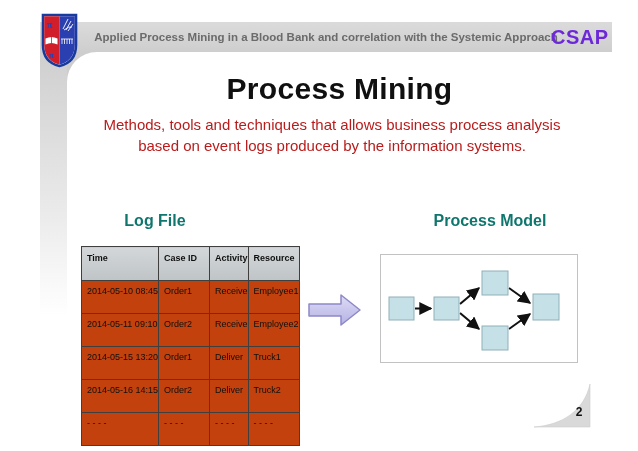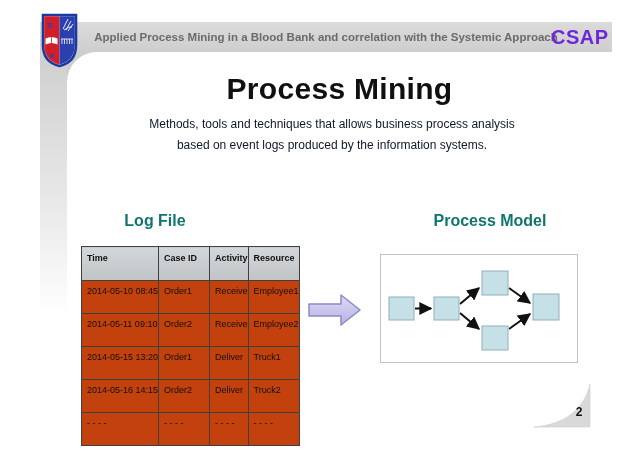--- a/index.html
+++ b/index.html
@@ -32,21 +32,21 @@
     font-size:20px;font-weight:bold;color:#6d28d9;letter-spacing:0.5px;
   }
   .logo{position:absolute;left:41px;top:13px;width:37px;height:55px;}
   
   .slide-title{
     position:absolute;left:67px;top:72px;width:545px;text-align:center;
     font-size:30px;font-weight:bold;color:#101010;letter-spacing:0.3px;
   }
   .description{
     position:absolute;left:72px;top:114px;width:520px;text-align:center;
-    font-size:12px;line-height:21px;color:#0f172a;
+    font-size:15px;line-height:21px;color:#b91c1c;
   }
   .section-label{
     position:absolute;top:212px;font-size:16px;font-weight:bold;color:#0f766e;text-align:center;
   }
   .label-log{left:90px;width:130px;}
   .label-model{left:425px;width:130px;}
   
   table.log{
     position:absolute;left:81px;top:246px;border-collapse:collapse;
     font-size:9px;color:#101010;table-layout:fixed;

